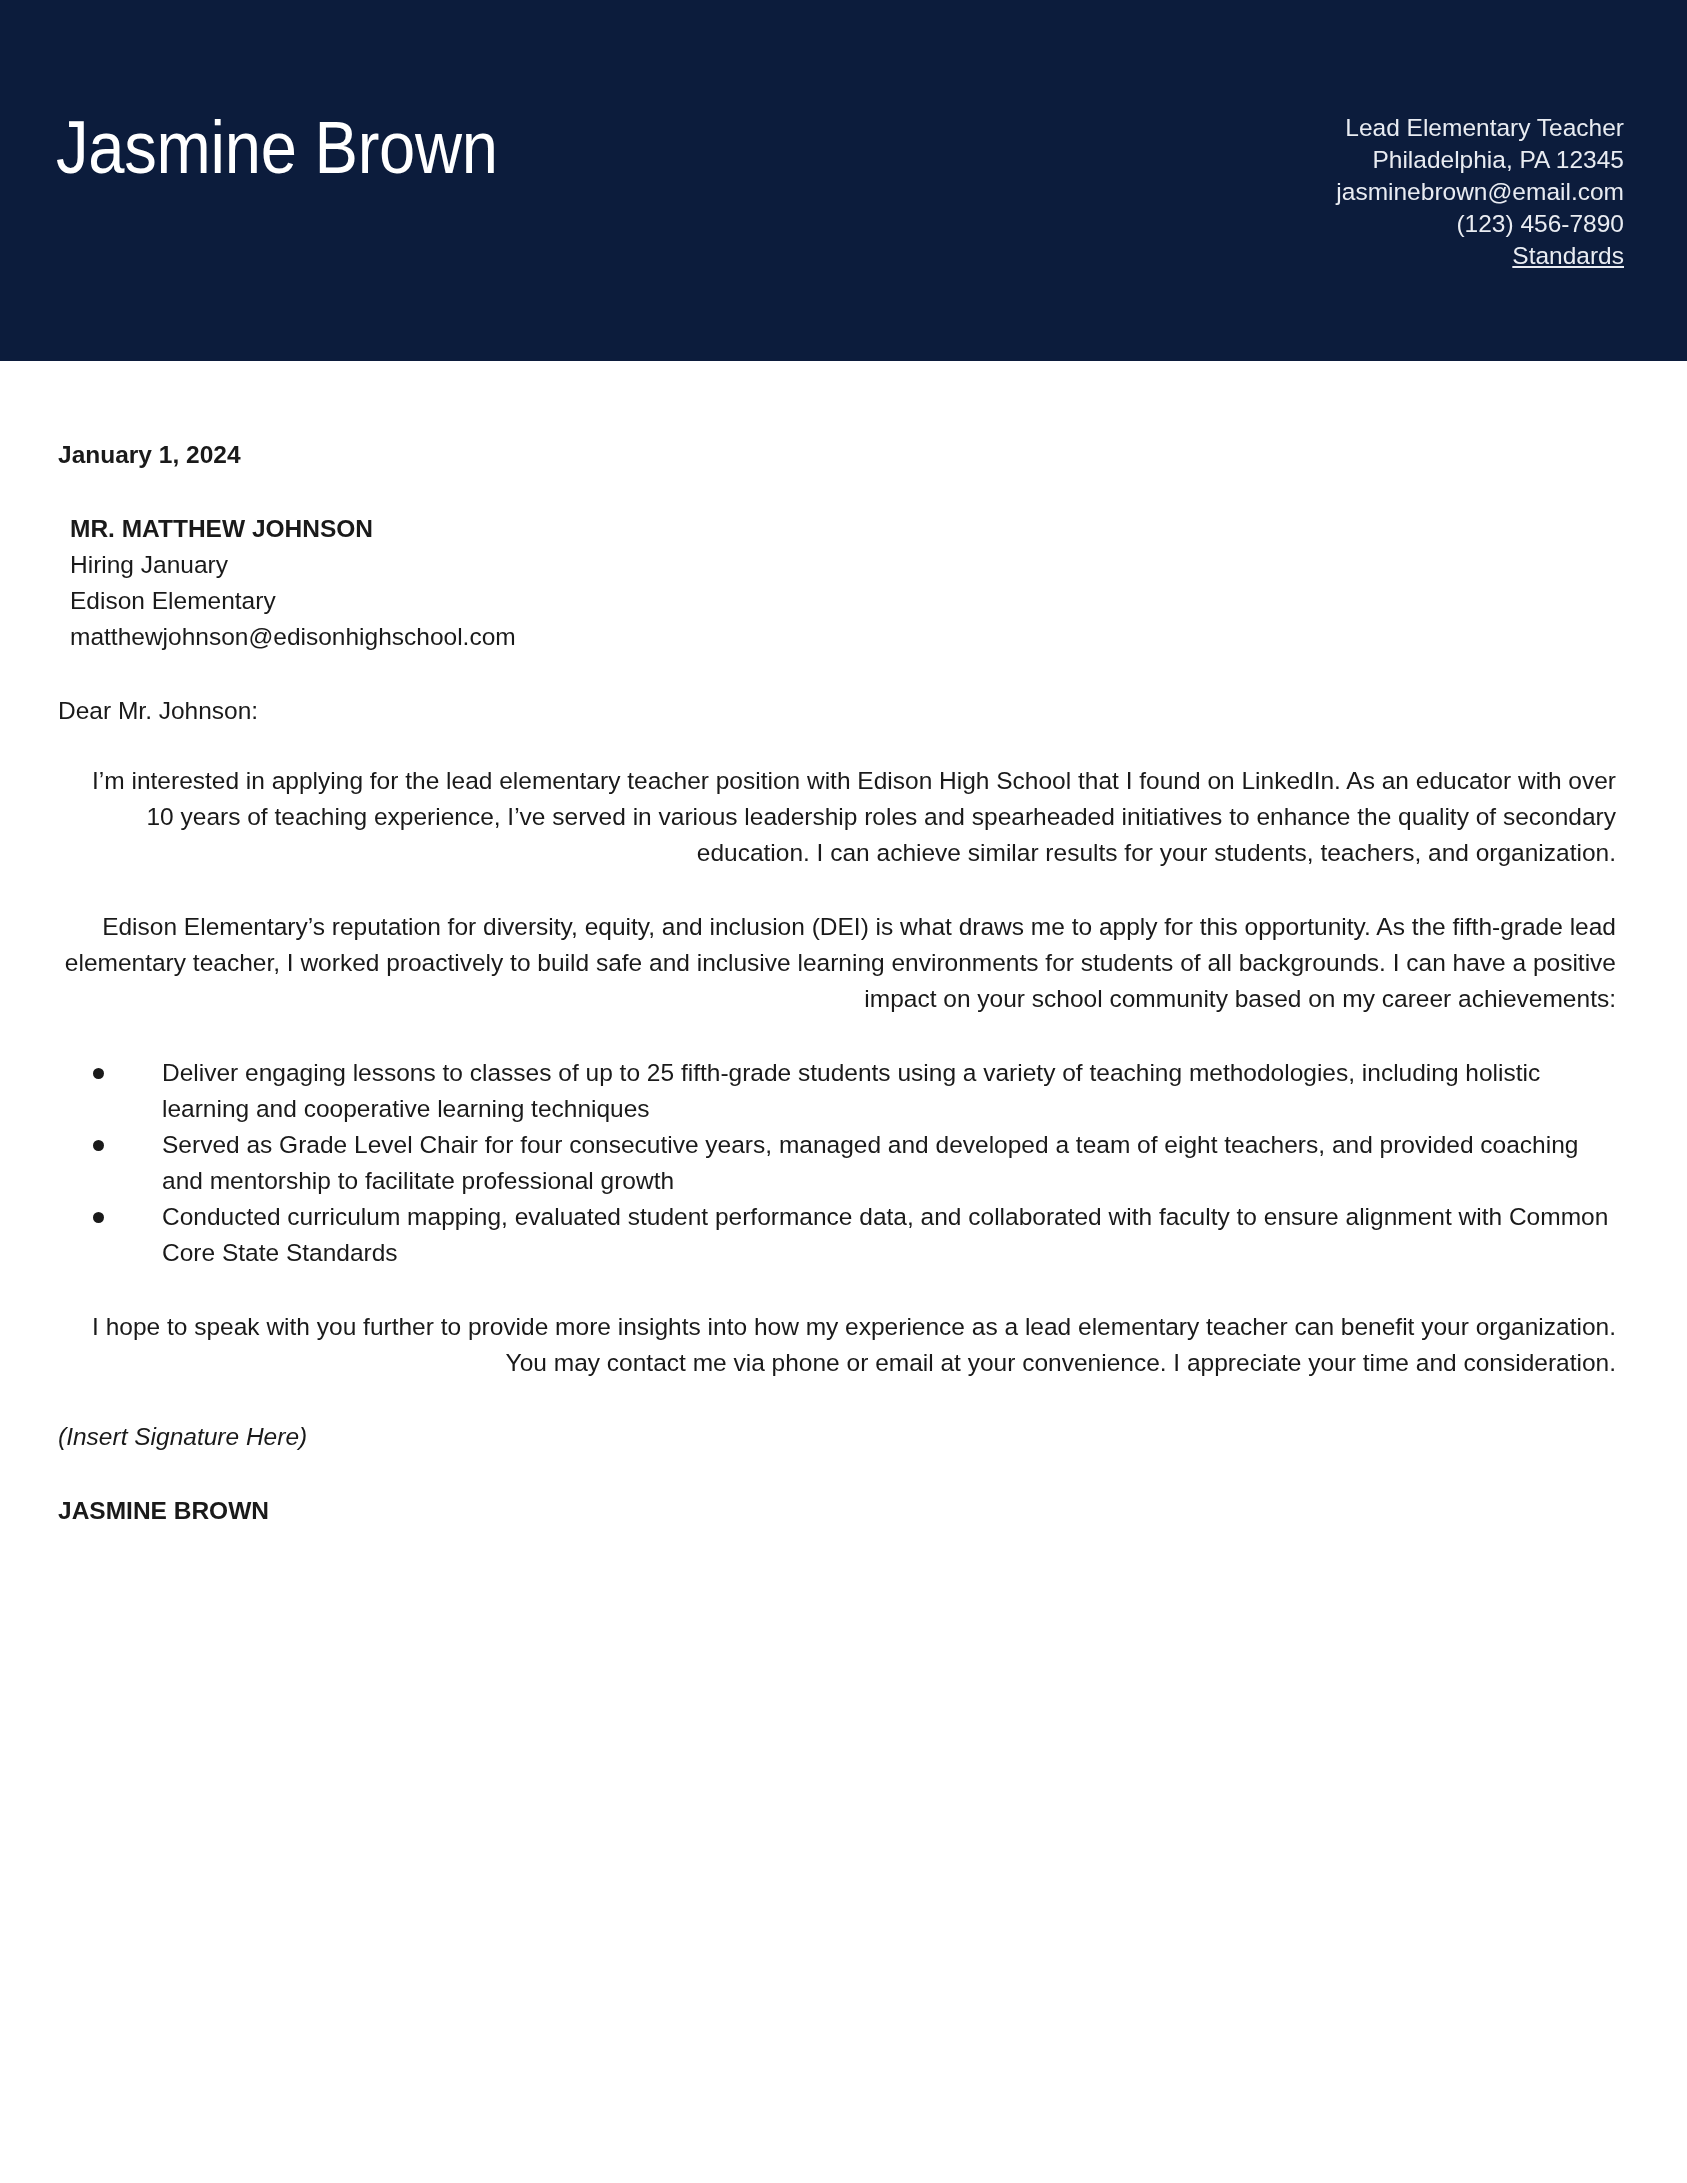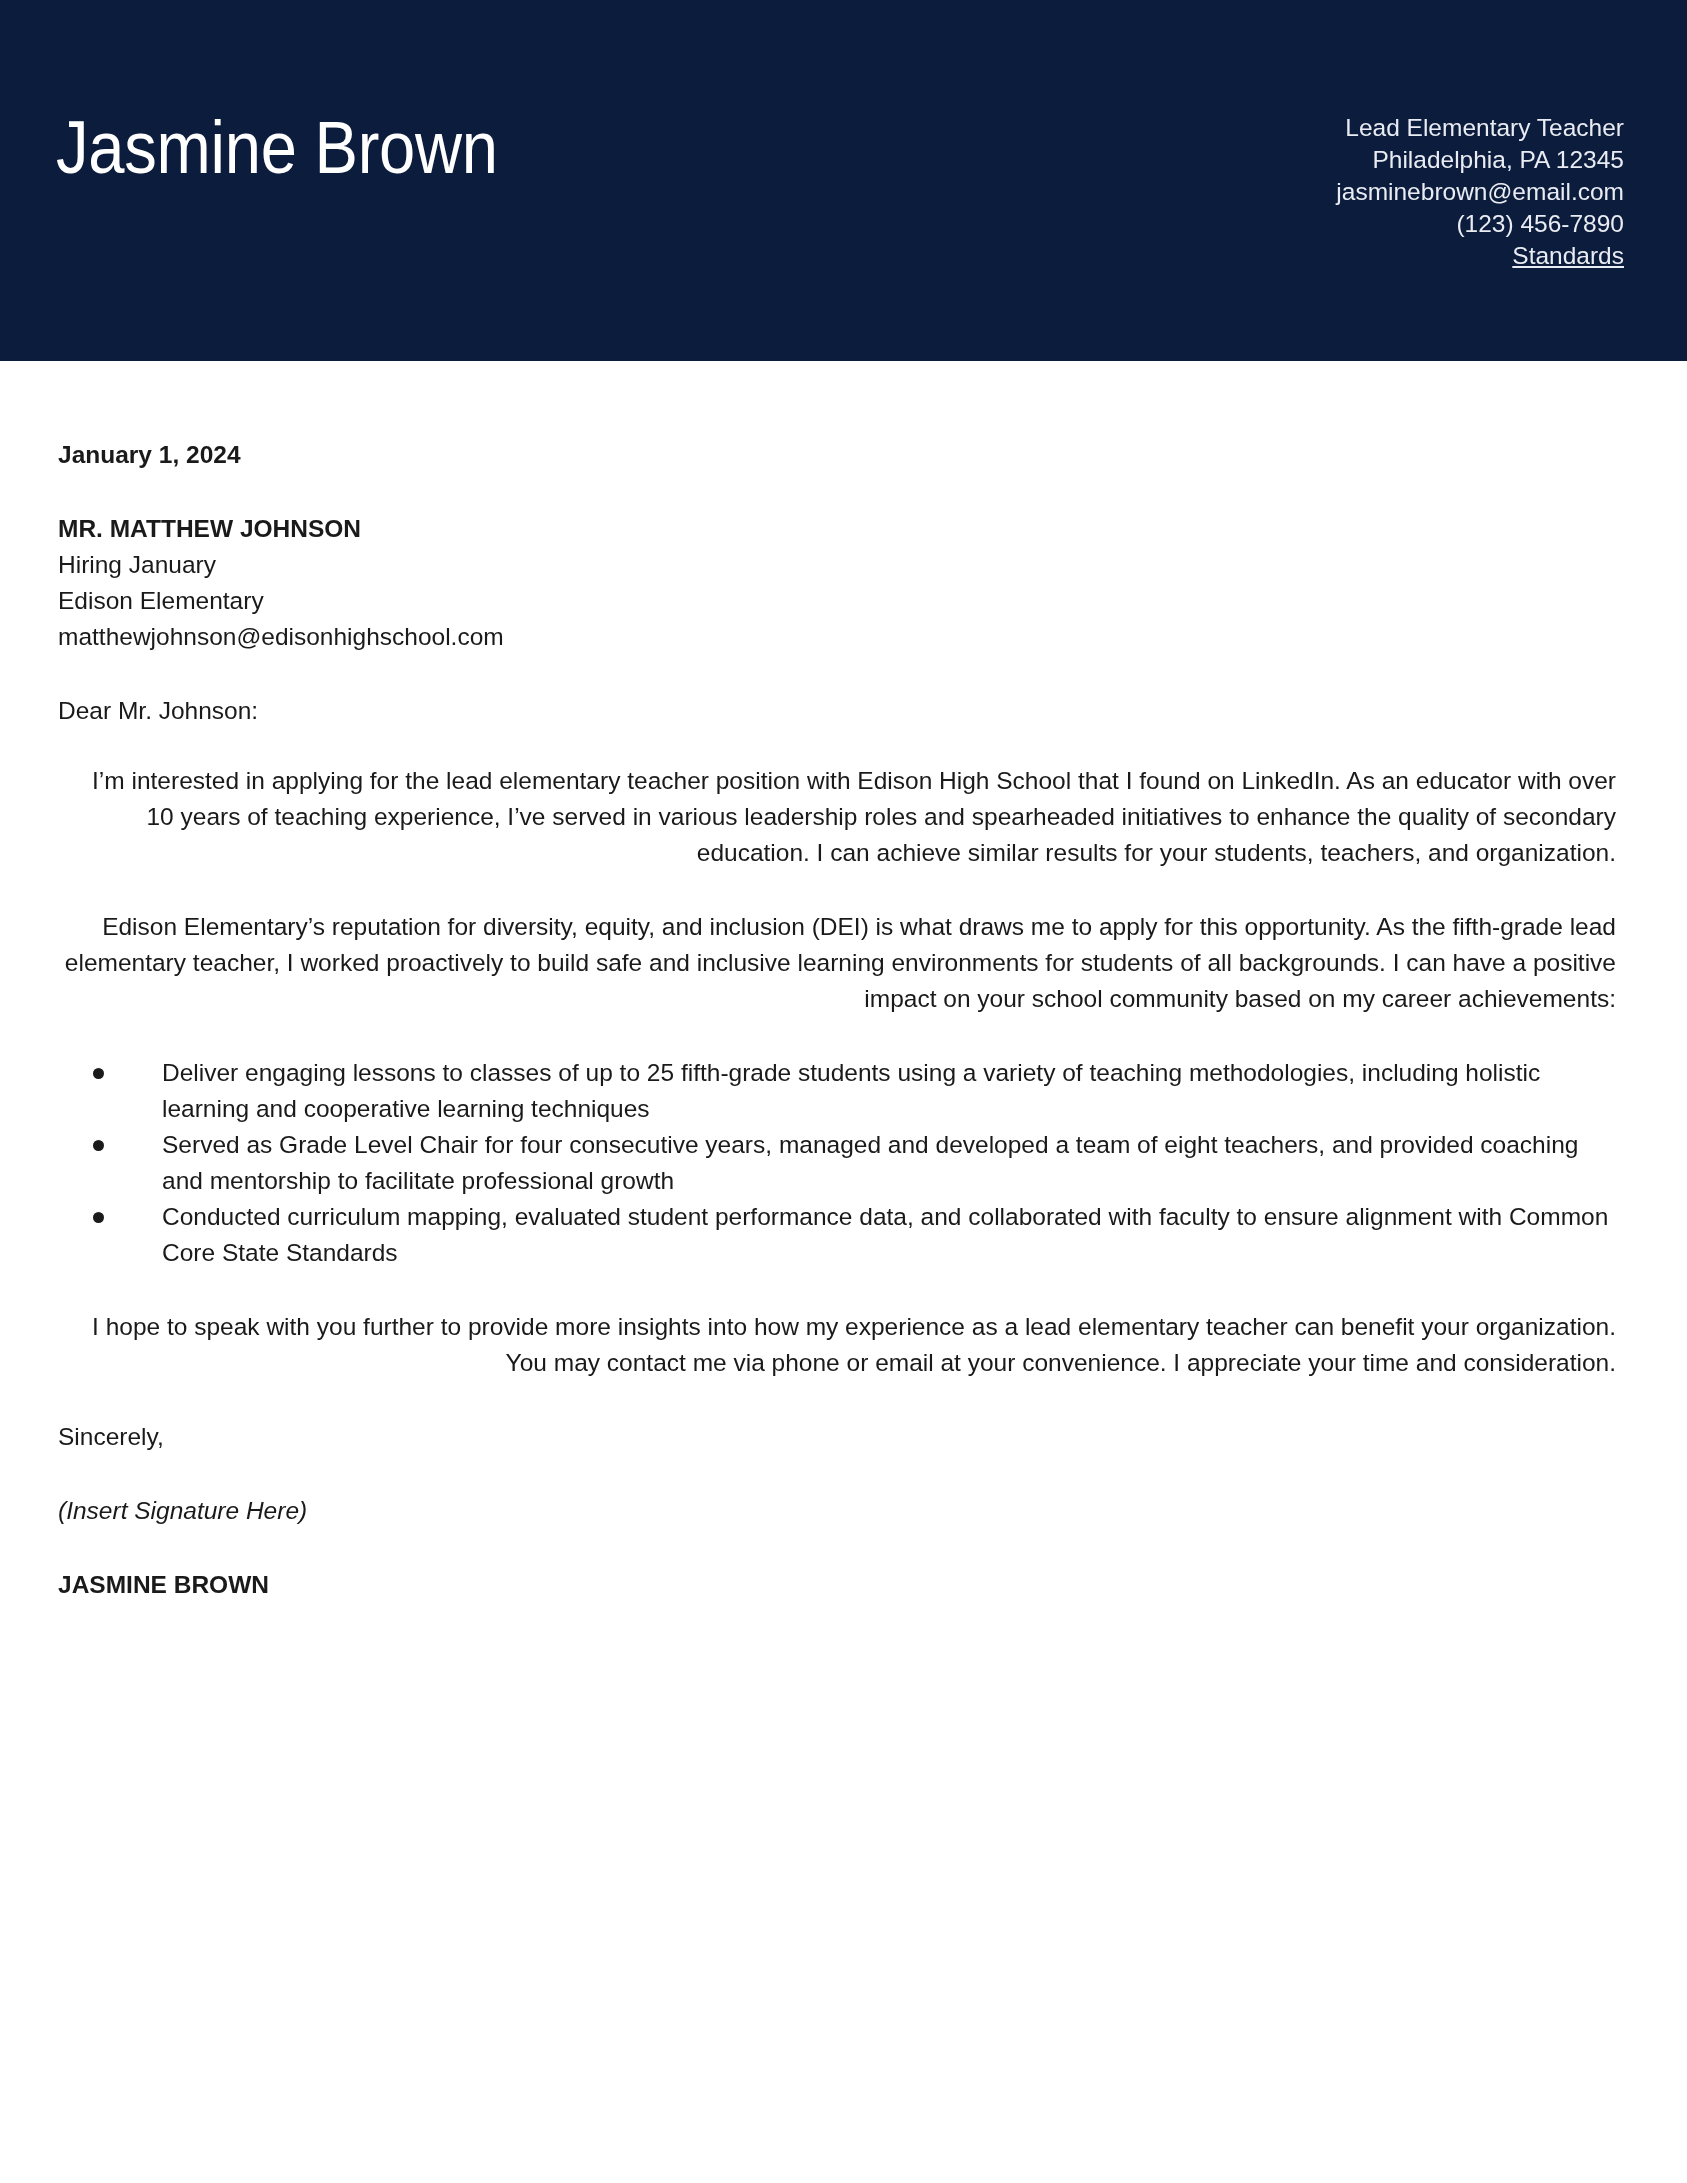--- a/index.html
+++ b/index.html
@@ -79,21 +79,21 @@
   }
 
   .date-line {
     font-weight: bold;
     font-size: 24.5px;
     line-height: 36px;
     margin: 0 0 38px 0;
   }
 
   .recipient {
-    margin: 0 0 38px 0;
+    margin: 0 0 38px 12px;
   }
   .recipient .rline {
     display: block;
     line-height: 36px;
     white-space: nowrap;
   }
   .recipient .rline.strong {
     font-weight: bold;
   }
 
@@ -189,21 +189,20 @@
         <span>Served as Grade Level Chair for four consecutive years, managed and developed a team of eight teachers, and provided coaching and mentorship to facilitate professional growth</span>
       </li>
       <li>
         <span class="dot"></span>
         <span>Conducted curriculum mapping, evaluated student performance data, and collaborated with faculty to ensure alignment with Common Core State Standards</span>
       </li>
     </ul>
 
     <div class="para">I hope to speak with you further to provide more insights into how my experience as a lead elementary teacher can benefit your organization. You may contact me via phone or email at your convenience. I appreciate your time and consideration.</div>
 
-    <div class="closing">Sincerely,</div>
 
     <div class="signature-placeholder">(Insert Signature Here)</div>
 
     <div class="signature-name">JASMINE BROWN</div>
 
   </div>
 </div>
 
 
 </body></html>

